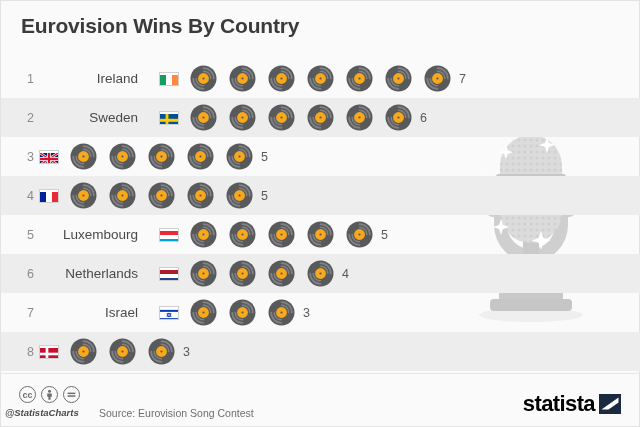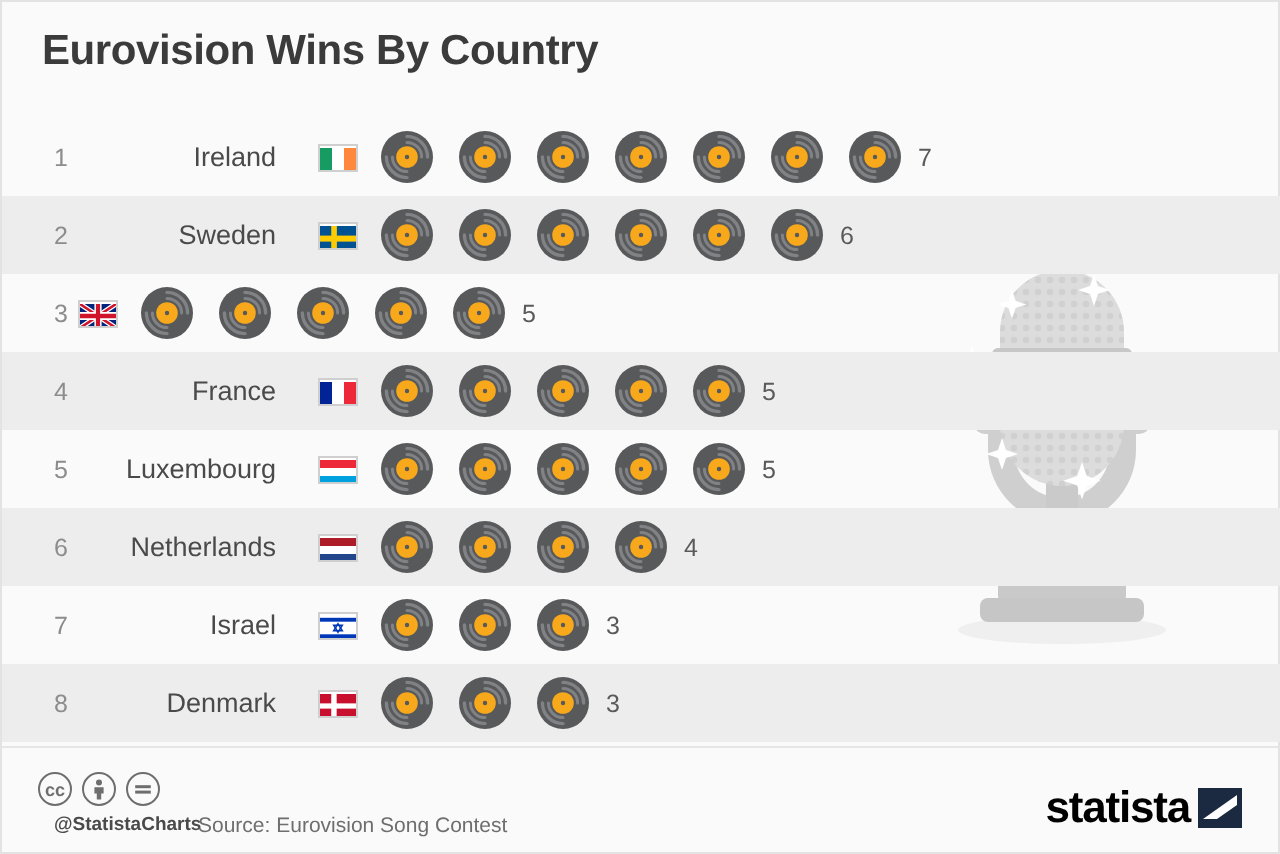--- a/index.html
+++ b/index.html
@@ -84,22 +84,22 @@
   .cc-row{position:absolute;left:18px;top:385px;display:flex;gap:5px;justify-content:flex-end;}
   .cc{
     width:17px;height:17px;border-radius:50%;
     border:1.4px solid #6E6E6E;
     display:flex;align-items:center;justify-content:center;
     color:#6E6E6E;font-size:9px;font-weight:bold;
     box-sizing:border-box;
   }
   .cc-by svg,.cc-nd svg{display:block;}
   .handle{
-    position:absolute;left:26px;top:406px;
-    font-size:9.5px;font-weight:bold;color:#4A4A4A;
+    position:absolute;left:4px;top:406px;
+    font-size:9.5px;font-weight:bold;color:#4A4A4A;font-style:italic;
   }
   .source{
     position:absolute;left:98px;top:406px;
     font-size:10.5px;color:#6E6E6E;
   }
   .statista{
     position:absolute;right:18px;top:392px;
     display:flex;align-items:center;gap:4px;
   }
   .statista-word{
@@ -346,21 +346,20 @@
               <path d="M13.5 23.8 A10.3 10.3 0 0 1 3.2 13.5" fill="none" stroke="#808285" stroke-width="1.7" stroke-linecap="round"></path>
               <path d="M13.5 20.8 A7.3 7.3 0 0 1 6.2 13.5" fill="none" stroke="#808285" stroke-width="1.5" stroke-linecap="round"></path>
               <circle cx="13.5" cy="13.5" r="5.4" fill="#F7A81B"></circle>
               <circle cx="13.5" cy="13.5" r="1.1" fill="#58595B"></circle>
             </svg></div>
         </div>
         <div class="val">5</div>
       </div>
       <div class="row alt">
         <div class="rank">4</div>
-        <div class="cname">France</div>
         <div class="flagbox">
           <div class="flag"><svg viewBox="0 0 3 2" preserveAspectRatio="none" width="100%" height="100%">
               <rect width="1" height="2" x="0" fill="#002395"></rect>
               <rect width="1" height="2" x="1" fill="#fff"></rect>
               <rect width="1" height="2" x="2" fill="#ED2939"></rect>
             </svg></div>
         </div>
         <div class="recs">
           <div class="rec"><svg viewBox="0 0 27 27" width="27" height="27">
               <circle cx="13.5" cy="13.5" r="13" fill="#58595B"></circle>
@@ -559,21 +558,20 @@
               <path d="M13.5 23.8 A10.3 10.3 0 0 1 3.2 13.5" fill="none" stroke="#808285" stroke-width="1.7" stroke-linecap="round"></path>
               <path d="M13.5 20.8 A7.3 7.3 0 0 1 6.2 13.5" fill="none" stroke="#808285" stroke-width="1.5" stroke-linecap="round"></path>
               <circle cx="13.5" cy="13.5" r="5.4" fill="#F7A81B"></circle>
               <circle cx="13.5" cy="13.5" r="1.1" fill="#58595B"></circle>
             </svg></div>
         </div>
         <div class="val">3</div>
       </div>
       <div class="row alt">
         <div class="rank">8</div>
-        <div class="cname">Denmark</div>
         <div class="flagbox">
           <div class="flag"><svg viewBox="0 0 16 11" preserveAspectRatio="none" width="100%" height="100%">
               <rect width="16" height="11" fill="#C8102E"></rect>
               <rect x="5" y="0" width="2.4" height="11" fill="#fff"></rect>
               <rect x="0" y="4.3" width="16" height="2.4" fill="#fff"></rect>
             </svg></div>
         </div>
         <div class="recs">
           <div class="rec"><svg viewBox="0 0 27 27" width="27" height="27">
               <circle cx="13.5" cy="13.5" r="13" fill="#58595B"></circle>

